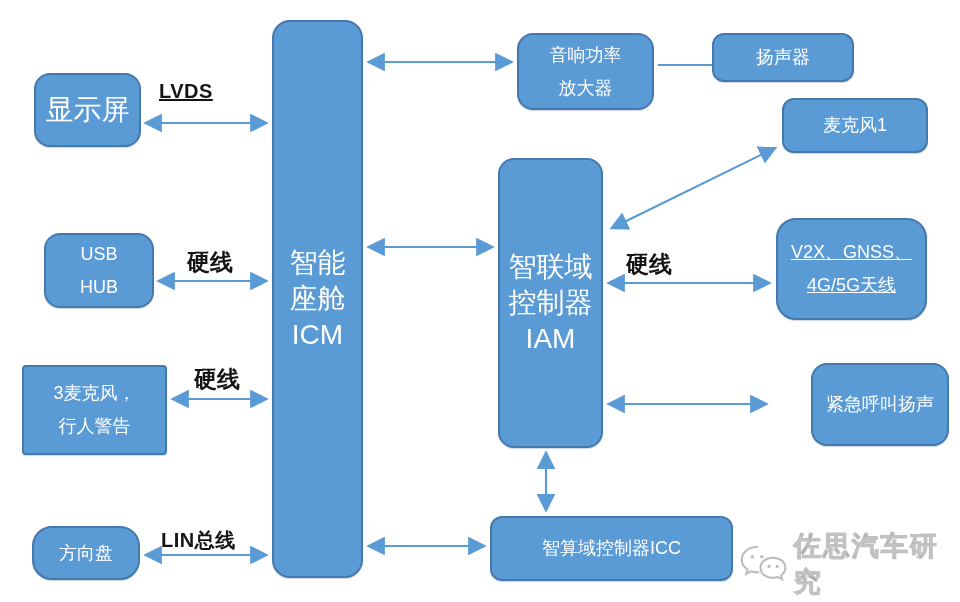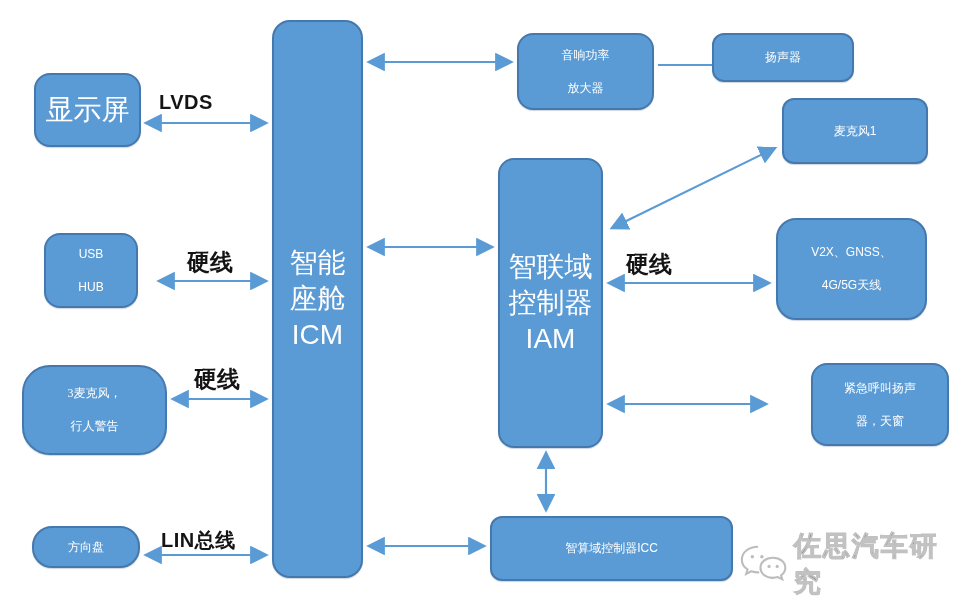--- a/index.html
+++ b/index.html
@@ -28,21 +28,21 @@
     display: flex;
     flex-direction: column;
     align-items: center;
     justify-content: center;
     text-align: center;
     box-shadow: 0 1px 1px rgba(60,90,140,0.25);
   }
   .node span { display: block; }
 
   .fs20 { font-size: 28px; line-height: 36px; }
-  .fs19 { font-size: 12px; line-height: 33px; }
+  .fs19 { font-size: 18px; line-height: 33px; }
 
   .edge-label {
     position: absolute;
     color: #141414;
     font-weight: bold;
     white-space: nowrap;
   }
   .lbl-latin { font-size: 20px; letter-spacing: 0.5px; }
   .lbl-cjk  { font-size: 23px; font-family: "Liberation Serif", "DejaVu Serif", serif; }
 
@@ -96,74 +96,73 @@
 
     <line x1="546" y1="453" x2="546" y2="510" stroke="#5B9BD5" stroke-width="2.2" marker-start="url(#ah)" marker-end="url(#ah)"></line>
 
     <line x1="369" y1="546" x2="484" y2="546" stroke="#5B9BD5" stroke-width="2.2" marker-start="url(#ah)" marker-end="url(#ah)"></line>
   </svg>
 
   <div class="node fs20" style="left:34px; top:73px; width:107px; height:74px; border-radius:16px;">
     <span>显示屏</span>
   </div>
 
-  <div class="node fs19" style="left:44px; top:233px; width:94px; height:75px; border-radius:16px;">
+  <div class="node fs19" style="left:44px; top:233px; width:110px; height:75px; border-radius:16px;">
     <span>USB</span>
     <span>HUB</span>
   </div>
 
-  <div class="node fs19" style="left:22px; top:365px; width:145px; height:90px; border-radius:28px;font-family:Liberation Serif, serif;">
+  <div class="node fs19" style="left:22px; top:365px; width:145px; height:90px; border-radius:4px;">
     <span>3麦克风，</span>
     <span>行人警告</span>
   </div>
 
-  <div class="node fs19" style="left:32px; top:526px; width:108px; height:42px; border-radius:20px;">
+  <div class="node fs19" style="left:32px; top:526px; width:108px; height:54px; border-radius:20px;">
     <span>方向盘</span>
   </div>
 
   <div class="node fs20" style="left:272px; top:20px; width:91px; height:558px; border-radius:18px;">
     <span>智能</span>
     <span>座舱</span>
     <span>ICM</span>
   </div>
 
   <div class="node fs19" style="left:517px; top:33px; width:137px; height:77px; border-radius:16px;">
     <span>音响功率</span>
     <span>放大器</span>
   </div>
 
   <div class="node fs19" style="left:712px; top:33px; width:142px; height:49px; border-radius:12px;">
     <span>扬声器</span>
   </div>
 
-  <div class="node fs19" style="left:782px; top:98px; width:146px; height:66px; border-radius:12px;">
+  <div class="node fs19" style="left:782px; top:98px; width:146px; height:55px; border-radius:12px;">
     <span>麦克风1</span>
   </div>
 
   <div class="node fs20" style="left:498px; top:158px; width:105px; height:290px; border-radius:16px;">
     <span>智联域</span>
     <span>控制器</span>
     <span>IAM</span>
   </div>
 
-  <div class="node fs19" style="left:776px; top:218px; width:151px; height:102px; border-radius:20px;">
+  <div class="node fs19" style="left:776px; top:218px; width:151px; height:102px; border-radius:20px;text-decoration:underline;">
     <span>V2X、GNSS、</span>
     <span>4G/5G天线</span>
   </div>
 
   <div class="node fs19" style="left:811px; top:363px; width:138px; height:83px; border-radius:16px;">
     <span>紧急呼叫扬声</span>
-    <span>器，天窗</span>
   </div>
 
   <div class="node fs19" style="left:490px; top:516px; width:243px; height:65px; border-radius:12px;">
     <span>智算域控制器ICC</span>
   </div>
 
-  <div class="edge-label lbl-latin" style="left:159px; top:91px;">LVDS</div>
+  <div class="edge-label lbl-latin" style="left:159px; top:80px;text-decoration:underline;">LVDS</div>
 
   <div class="edge-label lbl-cjk" style="left:187px; top:247px;">硬线</div>
 
   <div class="edge-label lbl-cjk" style="left:194px; top:364px;">硬线</div>
 
   <div class="edge-label lbl-latin" style="left:161px; top:527px;">LIN总线</div>
 
   <div class="edge-label lbl-cjk" style="left:626px; top:249px;">硬线</div>
 
   <div class="watermark">

